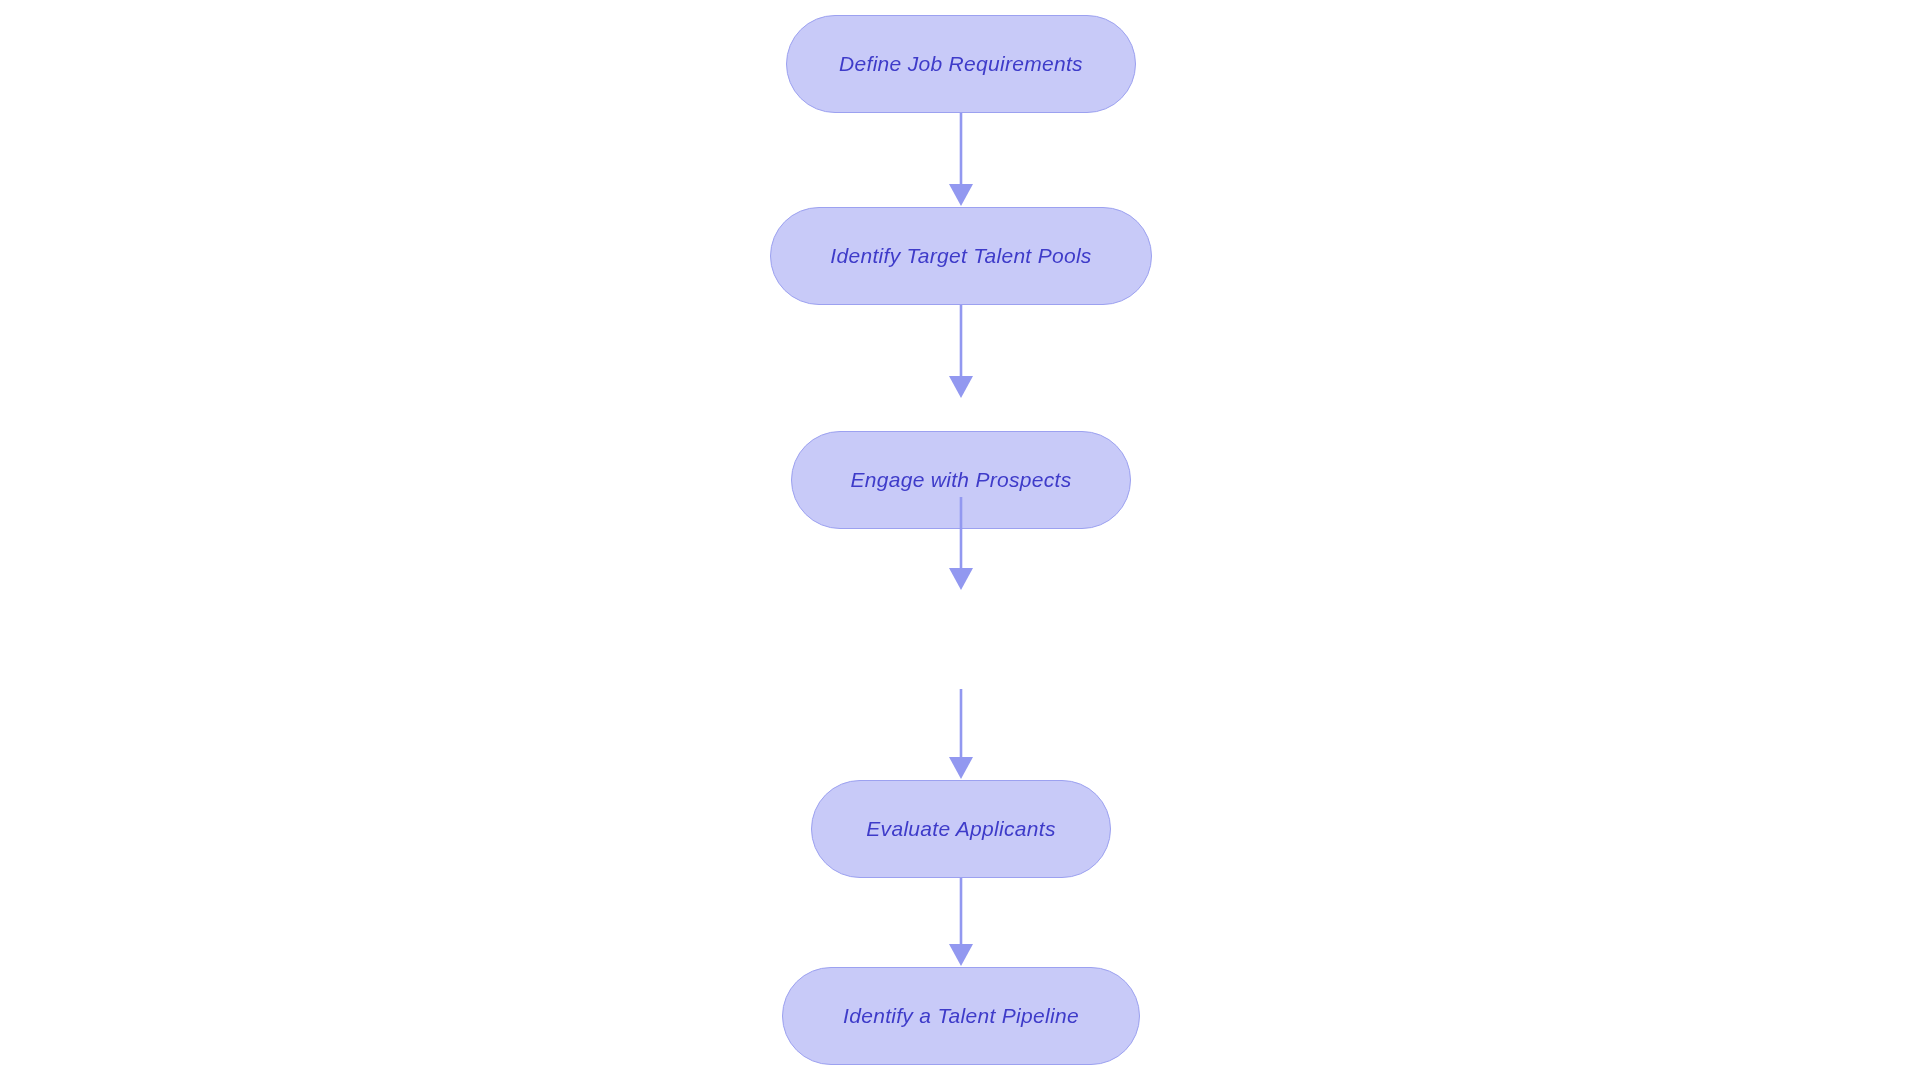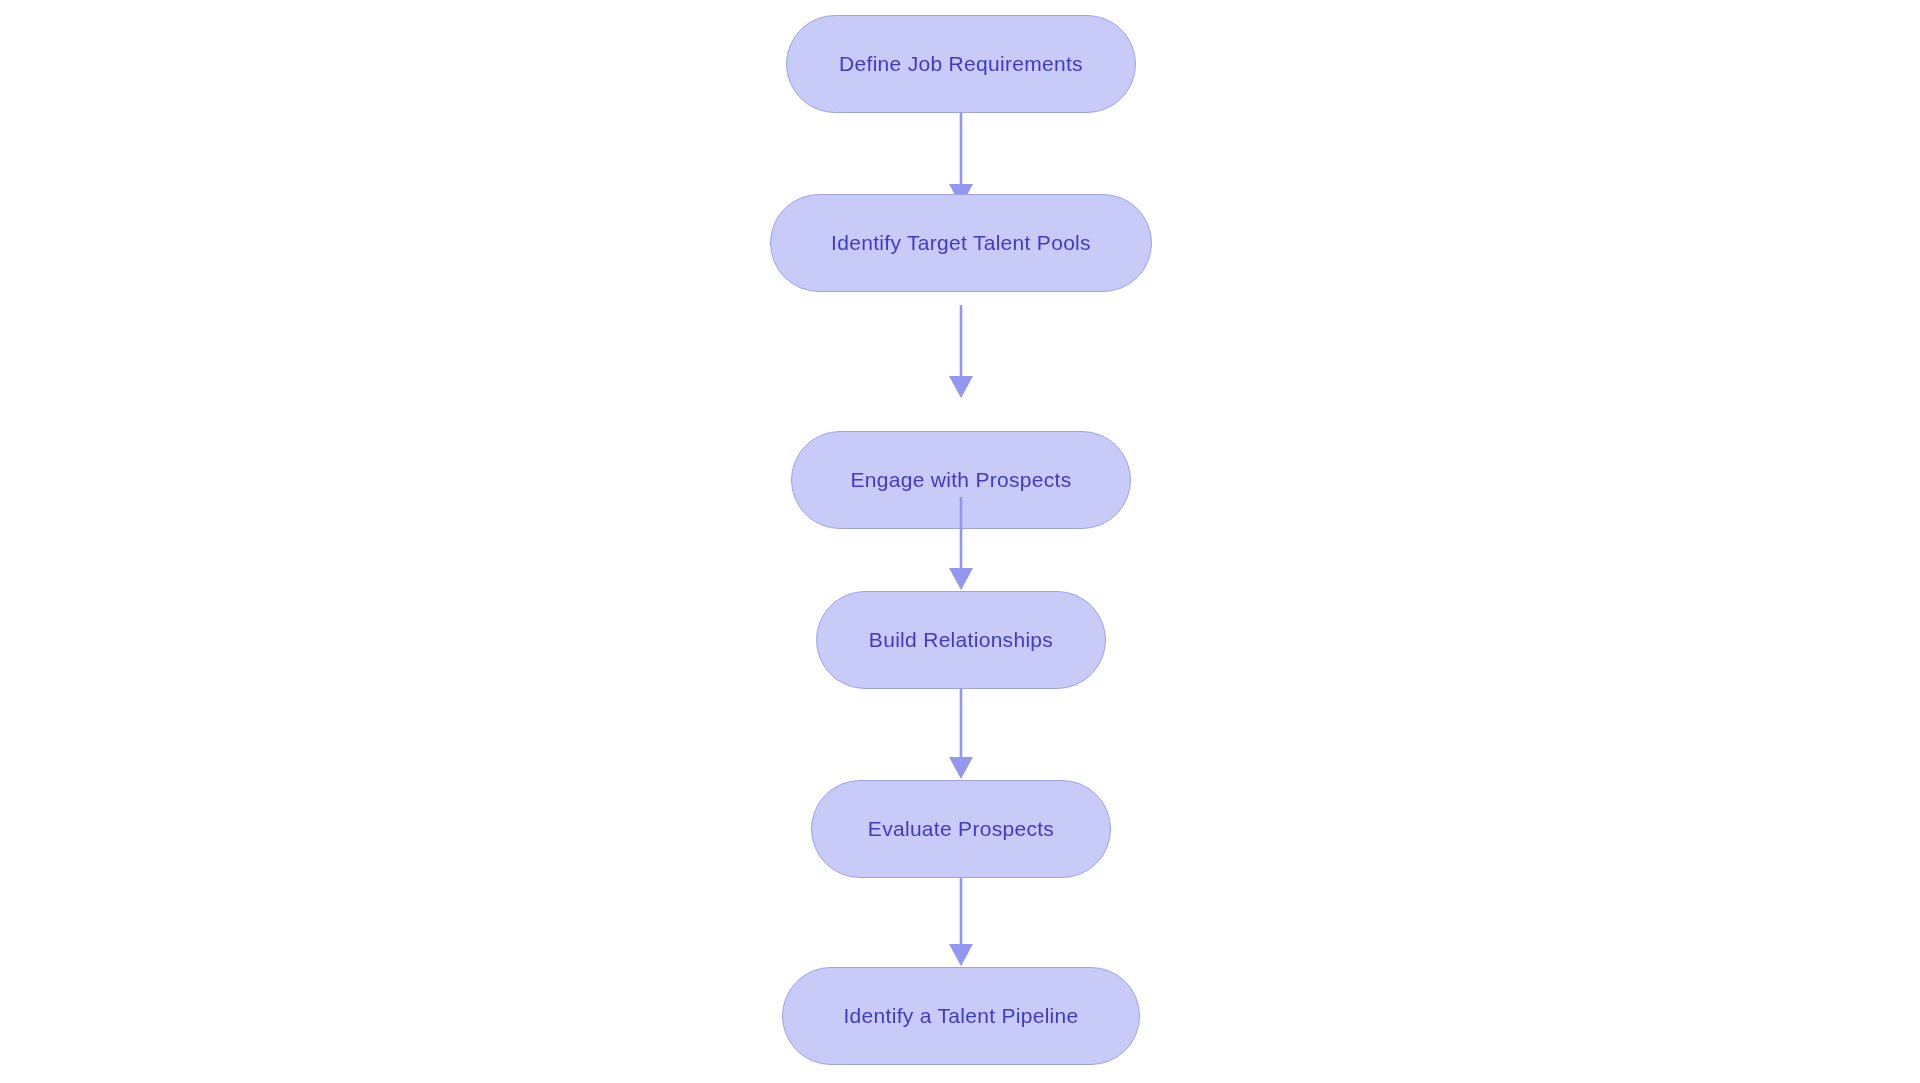--- a/index.html
+++ b/index.html
@@ -19,40 +19,41 @@
     width: 1920px;
     height: 1083px;
     font-family: "Liberation Sans", "DejaVu Sans", sans-serif;
   }
   .canvas {
     position: relative;
     width: 1651px;
     height: 1083px;
     overflow: hidden;
     background: var(--background);
+    font-style: italic;
   }
   .node {
     position: absolute;
     height: 98px;
     border-radius: 49px;
     background: var(--node-fill);
     border: 1.5px solid var(--node-border);
     display: flex;
     align-items: center;
     justify-content: center;
   }
   .node-label {
     color: var(--node-text);
     font-size: 21px;
     letter-spacing: 0.3px;
     white-space: nowrap;
     text-align: center;
   }
   .n1 { left: 786px; top: 15px;  width: 350px; }
-  .n2 { left: 770px; top: 194px; width: 382px; }
+  .n2 { left: 770px; top: 207px; width: 382px; }
   .n3 { left: 791px; top: 399px; width: 340px; margin-top: 32px; }
   .n4 { left: 816px; top: 591px; width: 290px; }
   .n5 { left: 811px; top: 780px; width: 300px; }
   .n6 { left: 782px; top: 967px; width: 358px; }
   .arrow {
     position: absolute;
     left: 945px;
     color: var(--arrow);
     display: block;
   }
@@ -89,31 +90,28 @@
 
   <div class="node n3">
     <span class="node-label">Engage with Prospects</span>
   </div>
 
   <svg class="arrow a3" width="32" height="94" viewBox="0 0 32 94" xmlns="http://www.w3.org/2000/svg">
     <line x1="16" y1="0" x2="16" y2="73"></line>
     <polygon points="4,71 28,71 16,93"></polygon>
   </svg>
 
-  <div class="node n4">
-    <span class="node-label">Build Relationships</span>
-  </div>
 
   <svg class="arrow a4" width="32" height="91" viewBox="0 0 32 91" xmlns="http://www.w3.org/2000/svg">
     <line x1="16" y1="0" x2="16" y2="70"></line>
     <polygon points="4,68 28,68 16,90"></polygon>
   </svg>
 
   <div class="node n5">
-    <span class="node-label">Evaluate Prospects</span>
+    <span class="node-label">Evaluate Applicants</span>
   </div>
 
   <svg class="arrow a5" width="32" height="89" viewBox="0 0 32 89" xmlns="http://www.w3.org/2000/svg">
     <line x1="16" y1="0" x2="16" y2="68"></line>
     <polygon points="4,66 28,66 16,88"></polygon>
   </svg>
 
   <div class="node n6">
     <span class="node-label">Identify a Talent Pipeline</span>
   </div>

